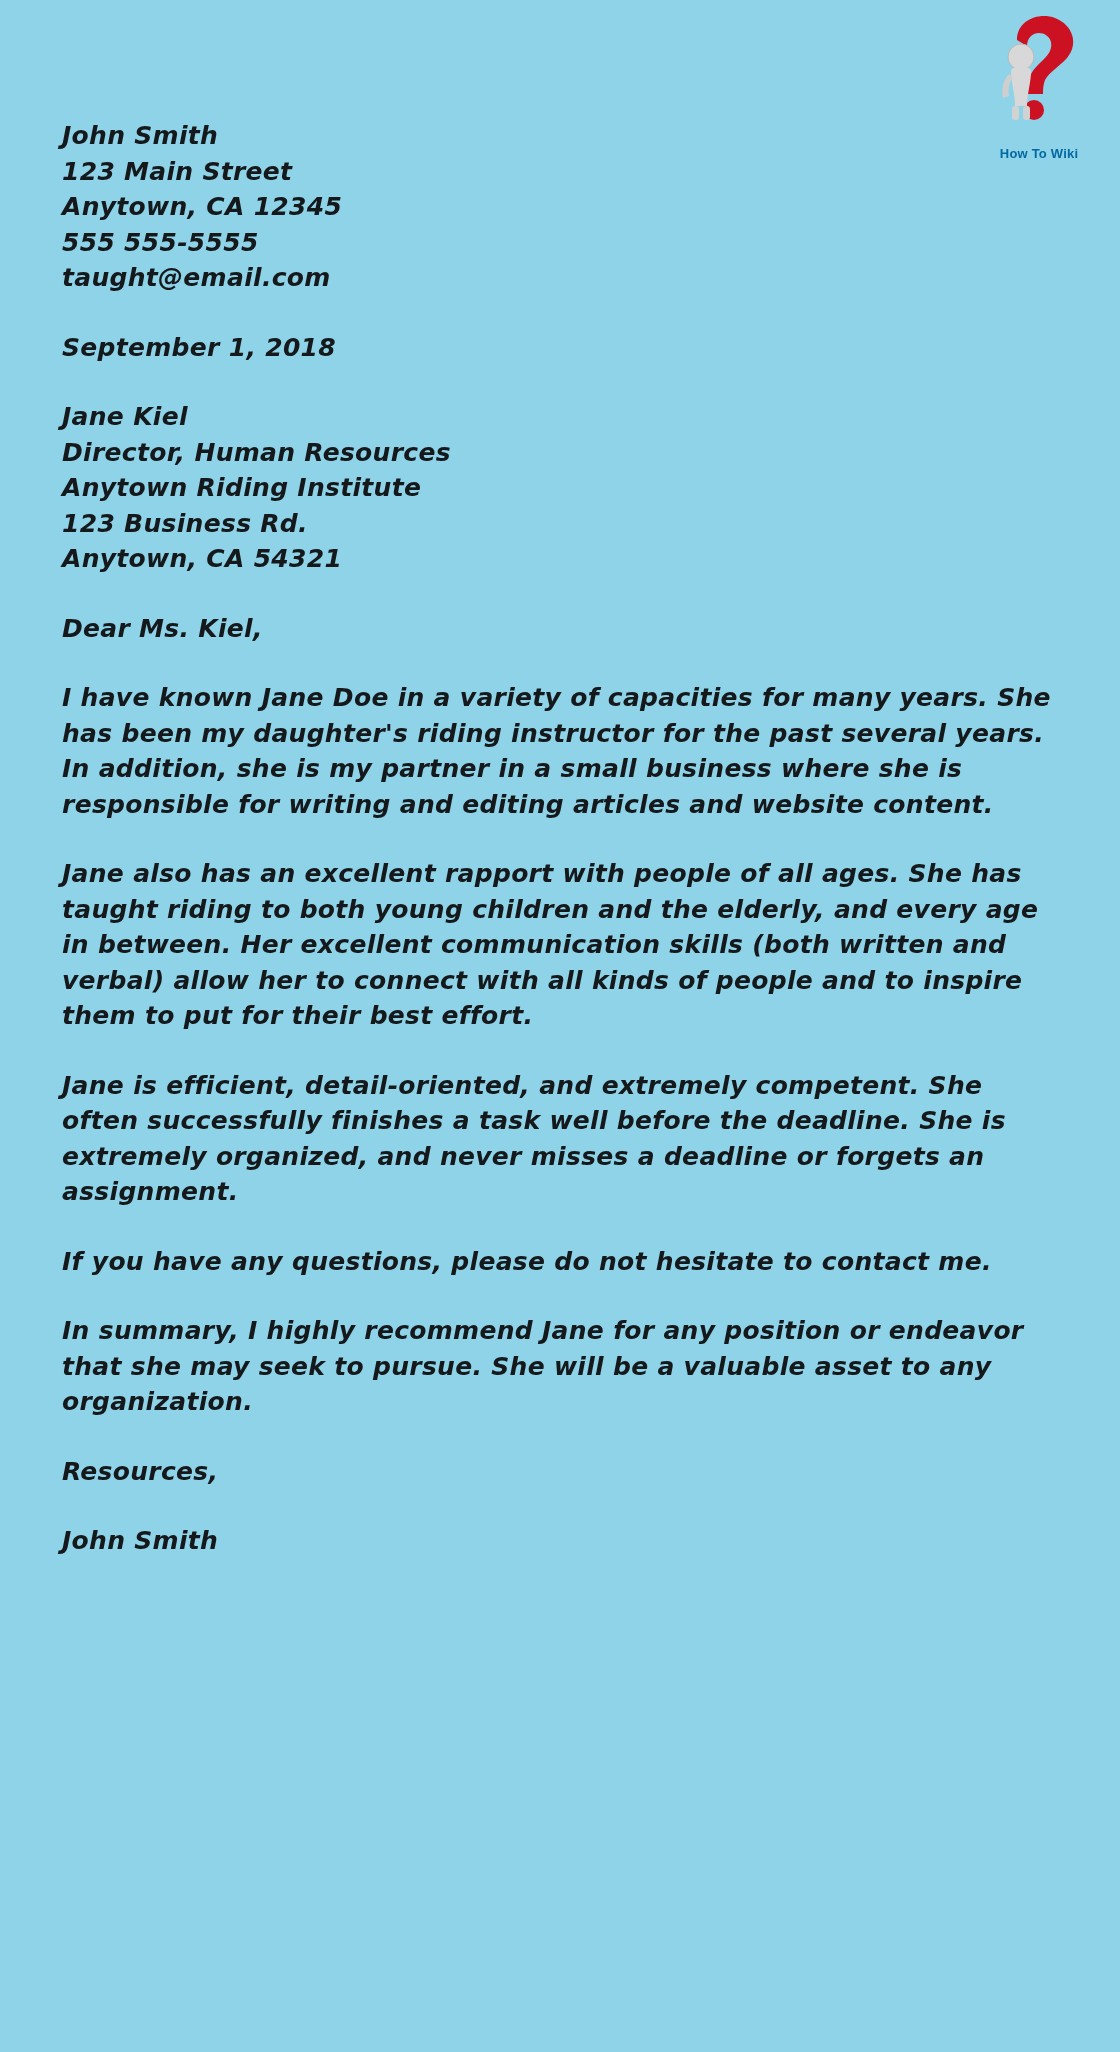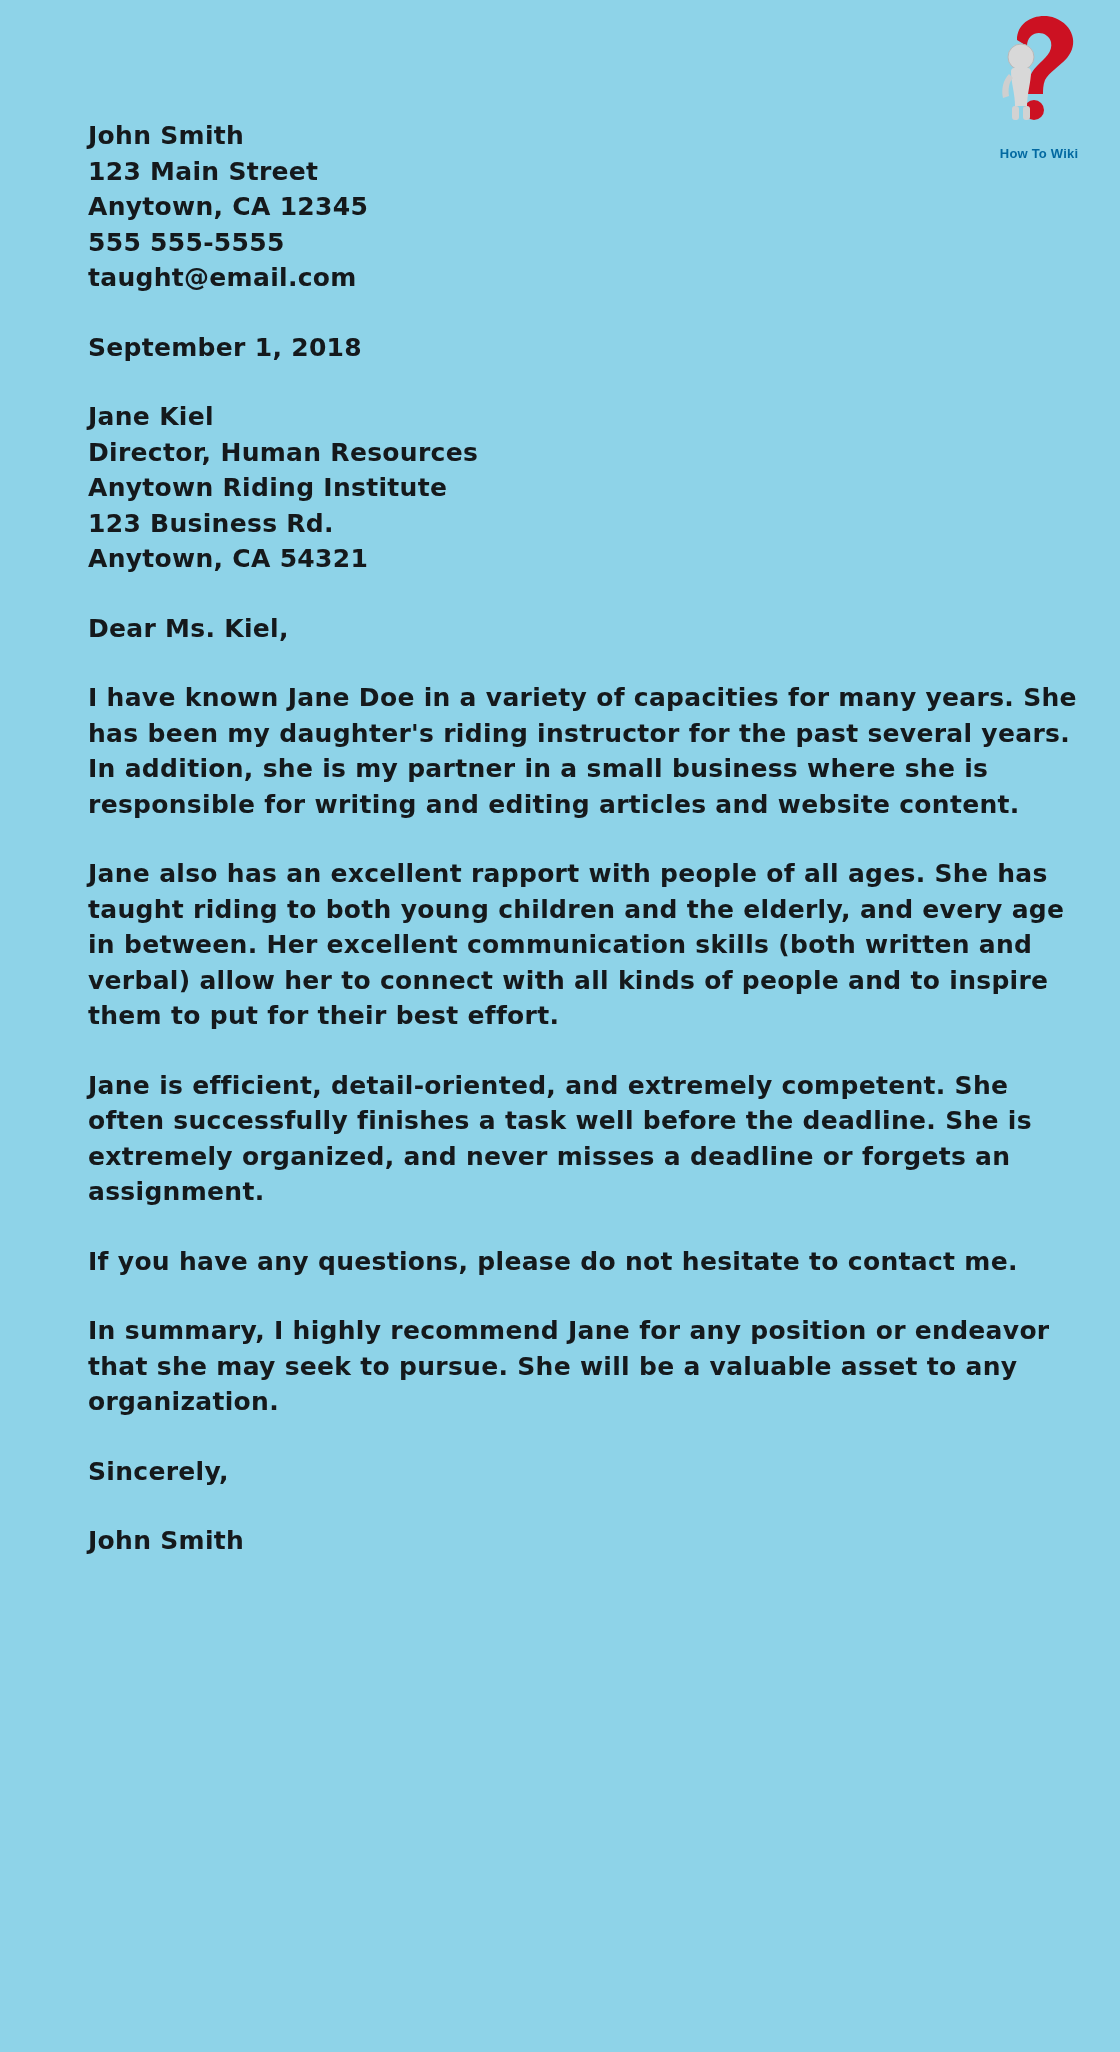--- a/index.html
+++ b/index.html
@@ -46,25 +46,25 @@
   }
 
   
   .letter {
     position: absolute;
     left: 62px;
     top: 118px;
     width: 1000px;
     font-family: "DejaVu Sans", sans-serif;
     font-size: 25px;
+    font-style: italic;
     font-weight: 600;
     color: #15191c;
     line-height: 1.42;
     letter-spacing: 0.3px;
-    margin-left: 26px;
   }
 
   .block {
     margin-bottom: 34px;
   }
   .block:last-child {
     margin-bottom: 0;
   }
   .line {
     display: block;
@@ -126,21 +126,21 @@
 
     <div class="block">
       <span class="para">I have known Jane Doe in a variety of capacities for many years. She has been my daughter's riding instructor for the past several years. In addition, she is my partner in a small business where she is responsible for writing and editing articles and website content.</span>
       <span class="para">Jane also has an excellent rapport with people of all ages. She has taught riding to both young children and the elderly, and every age in between. Her excellent communication skills (both written and verbal) allow her to connect with all kinds of people and to inspire them to put for their best effort.</span>
       <span class="para">Jane is efficient, detail-oriented, and extremely competent. She often successfully finishes a task well before the deadline. She is extremely organized, and never misses a deadline or forgets an assignment.</span>
       <span class="para">If you have any questions, please do not hesitate to contact me.</span>
       <span class="para">In summary, I highly recommend Jane for any position or endeavor that she may seek to pursue. She will be a valuable asset to any organization.</span>
     </div>
 
     <div class="block">
-      <span class="line">Sincerely,</span>
+      <span class="line">Resources,</span>
     </div>
 
     <div class="block">
       <span class="line">John Smith</span>
     </div>
 
   </div>
 </div>
 
 </body></html>

